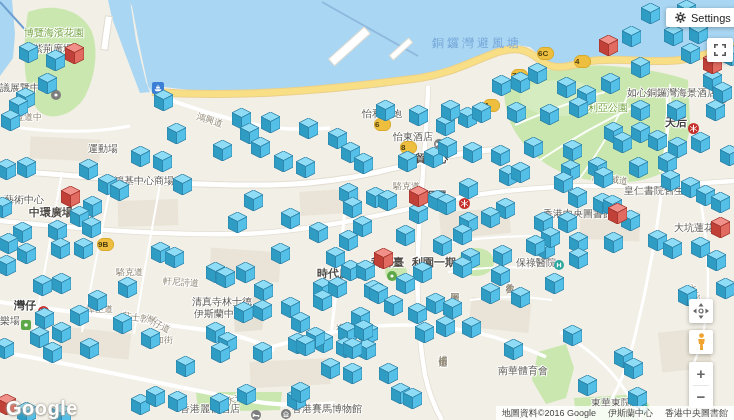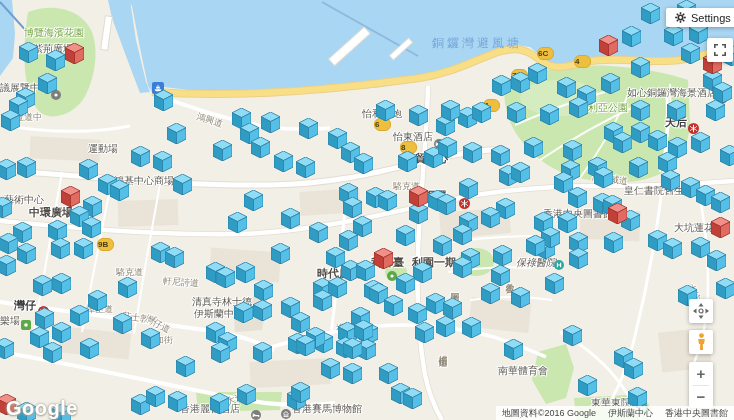--- a/index.html
+++ b/index.html
@@ -155,21 +155,21 @@
       <span class="map-label lb-road" style="left: 144px; top: 320px; transform: rotate(28deg);">灣仔道</span>
       <span class="map-label lb-road" style="left: 146px; top: 336px;">交加街</span>
       <span class="map-label lb-station" style="left: 14px; top: 300px;">灣仔</span>
       <span class="map-label lb-poi" style="left: 0px; top: 316px;">樂場</span>
       <span class="map-label lb-station" style="left: 424px; top: 190px;">銅鑼</span>
       <span class="map-label lb-big" style="left: 317px; top: 268px;">時代廣場</span>
       <span class="map-label lb-poi" style="left: 192px; top: 297px;">清真寺林士德</span>
       <span class="map-label lb-poi" style="left: 194px; top: 309px;">伊斯蘭中心</span>
       <span class="map-label lb-big" style="left: 371px; top: 257px;">利舞臺</span>
       <span class="map-label lb-big" style="left: 412px; top: 257px;">利園一期</span>
-      <span class="map-label lb-poi" style="left: 516px; top: 258px; font-style: italic;">保祿醫院</span>
+      <span class="map-label lb-poi" style="left: 516px; top: 258px;">保祿醫院</span>
       <span class="map-label lb-poi" style="left: 498px; top: 366px;">南華體育會</span>
       <span class="map-label lb-poi" style="left: 591px; top: 398px;">東華東院</span>
       <span class="map-label lb-poi" style="left: 180px; top: 404px;">香港麗都酒店</span>
       <span class="map-label lb-poi" style="left: 292px; top: 404px;">香港賽馬博物館</span>
       <span class="map-label lb-poi" style="left: 297px; top: 341px;">利華木</span>
       <span class="map-label lb-road" style="left: 336px; top: 323px; transform: rotate(-8deg);">禮頓道</span>
       <span class="map-label lb-road" style="left: 226px; top: 393px; transform: rotate(-22deg);">大道東</span>
       <span class="map-label lb-road" style="left: 592px; top: 175px; transform: rotate(8deg);">高士威道</span>
       <span class="map-label lb-road v" style="left: 464px; top: 250px;">恩平道</span>
       <span class="map-label lb-road v" style="left: 450px; top: 285px;">開平道</span>

